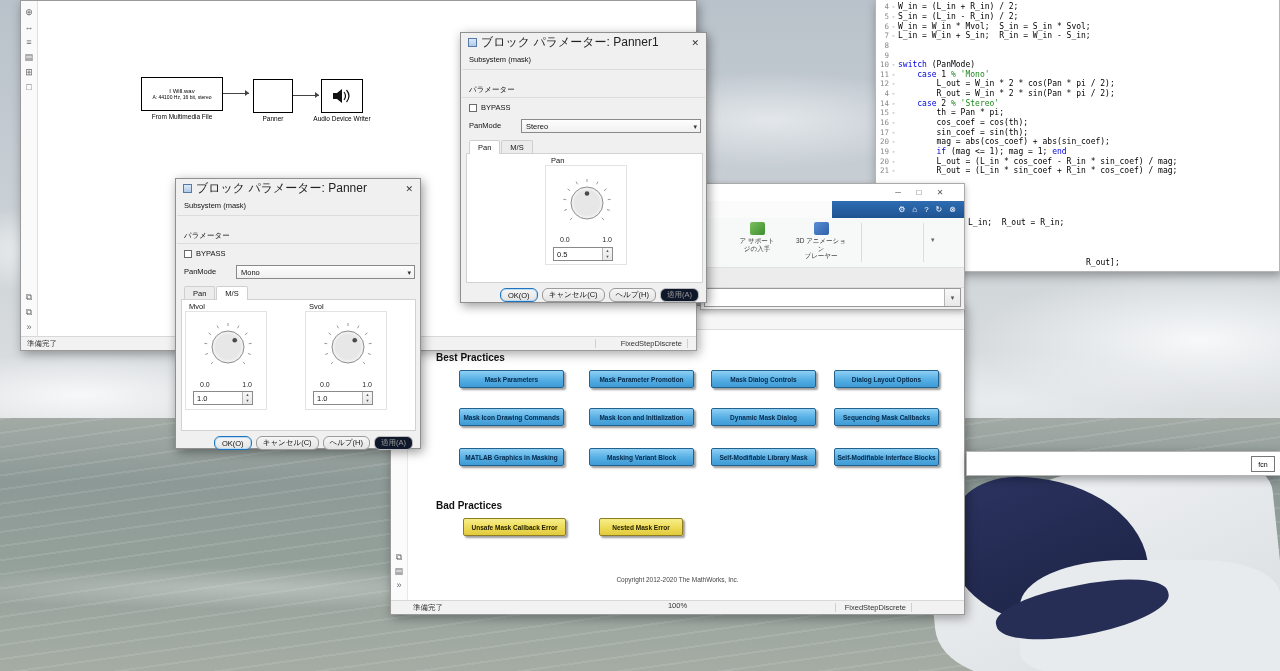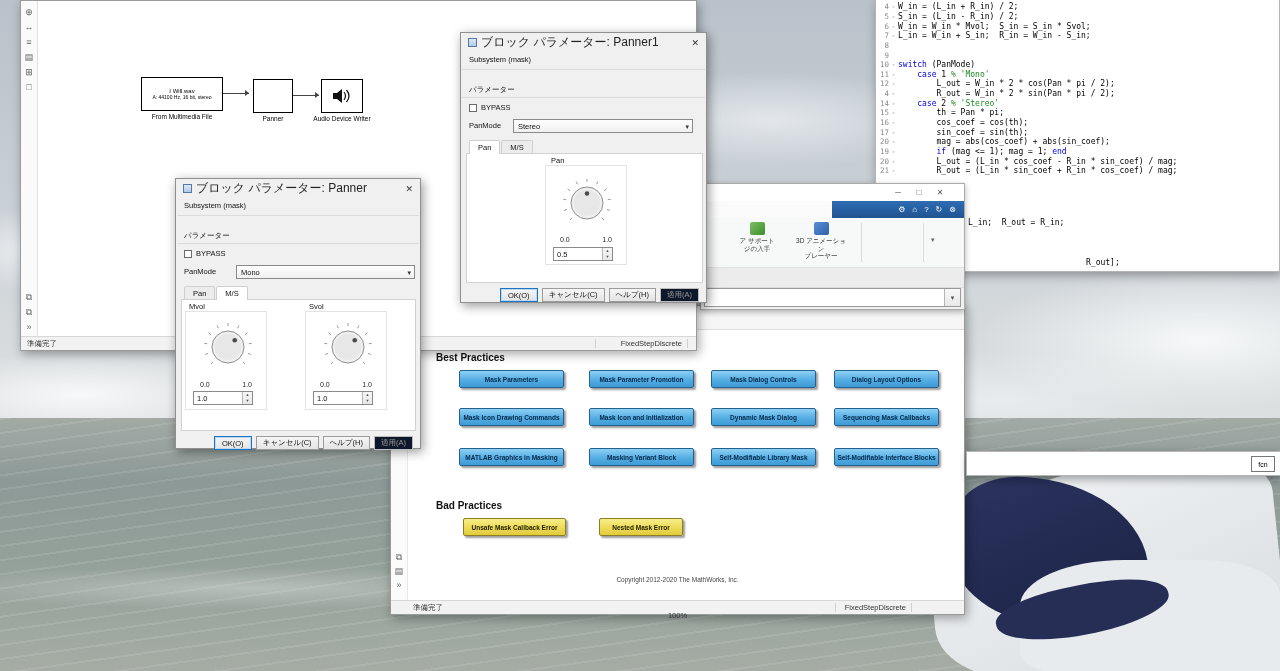--- a/index.html
+++ b/index.html
@@ -59,21 +59,21 @@
     background:linear-gradient(180deg,#8ed0f5 0%,#55aee3 55%,#3f9bd6 100%);
     box-shadow:2px 2px 2px rgba(60,60,60,.5); font-size:6.5px; font-weight:bold; color:#05284a;
     display:flex; align-items:center; justify-content:center; text-align:center; cursor:pointer; }
   .bp-btn.bad { background:linear-gradient(180deg,#f7ee8a 0%,#eddb55 55%,#e2ca3e 100%);
     border-color:#8f7d22; color:#201c00; }
   .copyright { position:absolute; left:0; right:0; text-align:center; font-size:6.5px; color:#444; }
   .statusbar { position:absolute; left:0; right:0; bottom:0; height:14px; background:#f2f2f2;
     border-top:1px solid #d8d8d8; font-size:7.5px; color:#333; }
   .sb-left  { position:absolute; left:6px;  top:2px; }
   .sb-right { position:absolute; top:2px; }
-  .sb-zoom  { position:absolute; left:50%; top:10px; transform:translateX(-50%); }
+  .sb-zoom  { position:absolute; left:50%; top:0; transform:translateX(-50%); }
   .sb-sep   { position:absolute; top:2px; bottom:2px; width:1px; background:#d0d0d0; }
   .help-win .sb-left { left:22px; }
   .help-win .sb-right { right:58px; }
   .help-win .sb-sep.h1 { right:128px; } .help-win .sb-sep.h2 { right:52px; }
 
   
   .fcn-win { left:966px; top:451px; width:314px; height:25px; z-index:3; border:1px solid #b5b5b5; border-right:none; }
   .fcn-block { position:absolute; right:5px; top:4px; width:24px; height:16px; border:1px solid #777;
     font-size:7px; display:flex; align-items:center; justify-content:center; background:#fff; }
 
@@ -144,21 +144,21 @@
   .knob { position:absolute; }
   .kmin, .kmax { position:absolute; font-size:7px; color:#222; width:20px; }
   .kmax { text-align:right; }
   .spin { position:absolute; height:14px; border:1px solid #8a8a8a; background:#fff; }
   .spin-val { position:absolute; left:3px; top:2px; font-size:7.5px; }
   .spin-ud { position:absolute; right:0; top:0; bottom:0; width:10px; border-left:1px solid #b5b5b5;
     display:flex; flex-direction:column; background:linear-gradient(#f6f6f6,#e8e8e8); }
   .spin-ud i { flex:1; font-style:normal; font-size:4px; color:#555; text-align:center; line-height:6px; cursor:pointer; }
   .btnrow { position:absolute; left:0; right:7px; display:flex; justify-content:flex-end; gap:4px; }
   .btn { height:14px; min-width:38px; padding:0 6px; font-size:7.5px; color:#111;
-    background:linear-gradient(#f6f6f6,#e4e4e4); border:1px solid #9c9c9c; border-radius:0; cursor:pointer;
+    background:linear-gradient(#f6f6f6,#e4e4e4); border:1px solid #9c9c9c; border-radius:6px; cursor:pointer;
     font-family:"Liberation Sans", sans-serif; }
   .btn.ok { border-color:#1f74c0; box-shadow:0 0 0 1px #bcd9f2 inset; }
   .btn.disabled { color:#9b9b9b; background:#0f172a; border-color:#bcbcbc; }
 </style>
 </head>
 <body>
 
 <div class="sky"></div>
 <div class="sea"></div>
 <div class="cloth-white"></div>
@@ -409,21 +409,21 @@
   </div>
   <div class="row" style="top:22px;">Subsystem (mask)</div>
   <div class="sep" style="top:36px;"></div>
   <div class="row" style="top:52px;">パラメーター</div>
   <div class="sep" style="top:64px;"></div>
   <label class="chk" style="top:70px;">
     <span class="box"></span>
     <span>BYPASS</span>
   </label>
   <div class="row" style="top:88px;">PanMode</div>
-  <div class="combo" style="left:52px; top:86px; width:180px;">
+  <div class="combo" style="left:60px; top:86px; width:180px;">
     <span>Stereo</span>
     <span class="carat">▾</span>
   </div>
   <div class="tabs" style="top:107px;">
     <span class="tab active">Pan</span>
     <span class="tab">M/S</span>
   </div>
   <div class="panel" style="left:5px; top:120px; width:237px; height:130px;">
     <span class="kg-label" style="left:84px; top:2px;">Pan</span>
     <div class="kg-box" style="left:78px; top:11px; width:82px; height:100px;">

